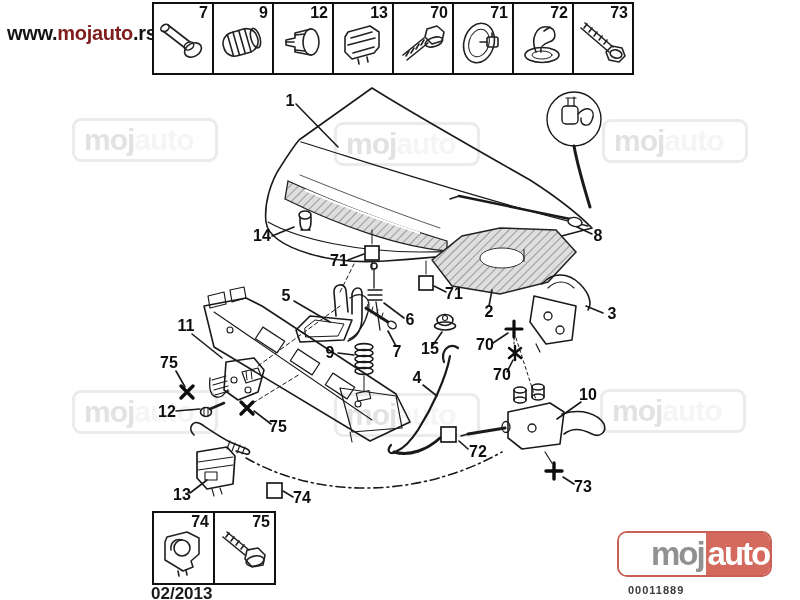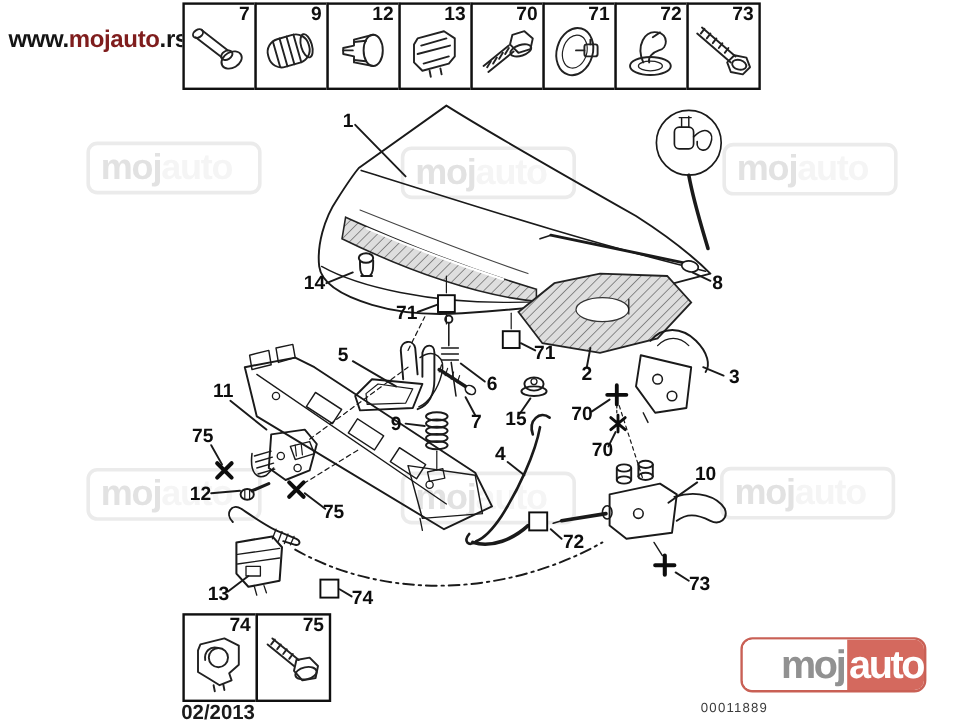--- a/index.html
+++ b/index.html
@@ -16,21 +16,21 @@
   .site .brand{color:#7f1d1d;}
   
   .strip{position:absolute;z-index:3;display:flex;}
   .cell{width:62px;height:73px;border:2px solid #101010;margin-left:-2px;position:relative;
         background:#fff;box-sizing:border-box;}
   .cell:first-child{margin-left:0;}
   .cell .num{position:absolute;top:0px;right:4px;font-weight:bold;font-size:16px;color:#101010;}
   .cell svg{position:absolute;left:0px;top:10px;}
   .strip.bottom .cell{width:63px;height:74px;}
   .date{position:absolute;z-index:3;left:151px;top:584px;font-weight:bold;font-size:17px;color:#1a1a1a;}
-  .docnum{position:absolute;z-index:3;left:584px;top:584px;font-weight:normal;font-size:11px;
+  .docnum{position:absolute;z-index:3;left:628px;top:584px;font-weight:bold;font-size:11px;
           color:#3c3c3c;letter-spacing:1px;text-align:center;}
   
   .logo{position:absolute;z-index:3;left:617px;top:531px;width:155px;height:46px;
         border:2px solid #c96055;border-radius:10px;display:flex;overflow:hidden;box-sizing:border-box;}
   .logo .l{flex:0 0 56%;background:#fff;color:#919191;display:flex;align-items:center;
            justify-content:flex-end;font-weight:bold;font-size:33px;letter-spacing:-2px;padding-right:2px;}
   .logo .r{flex:1;background:#d4695e;color:#fff;display:flex;align-items:center;
            font-weight:bold;font-size:33px;letter-spacing:-2px;padding-left:2px;}
   svg.diagram{position:absolute;left:0;top:0;z-index:2;}
   .lbl{font:bold 16px "Liberation Sans",sans-serif;fill:#0d0d0d;stroke:none;}

